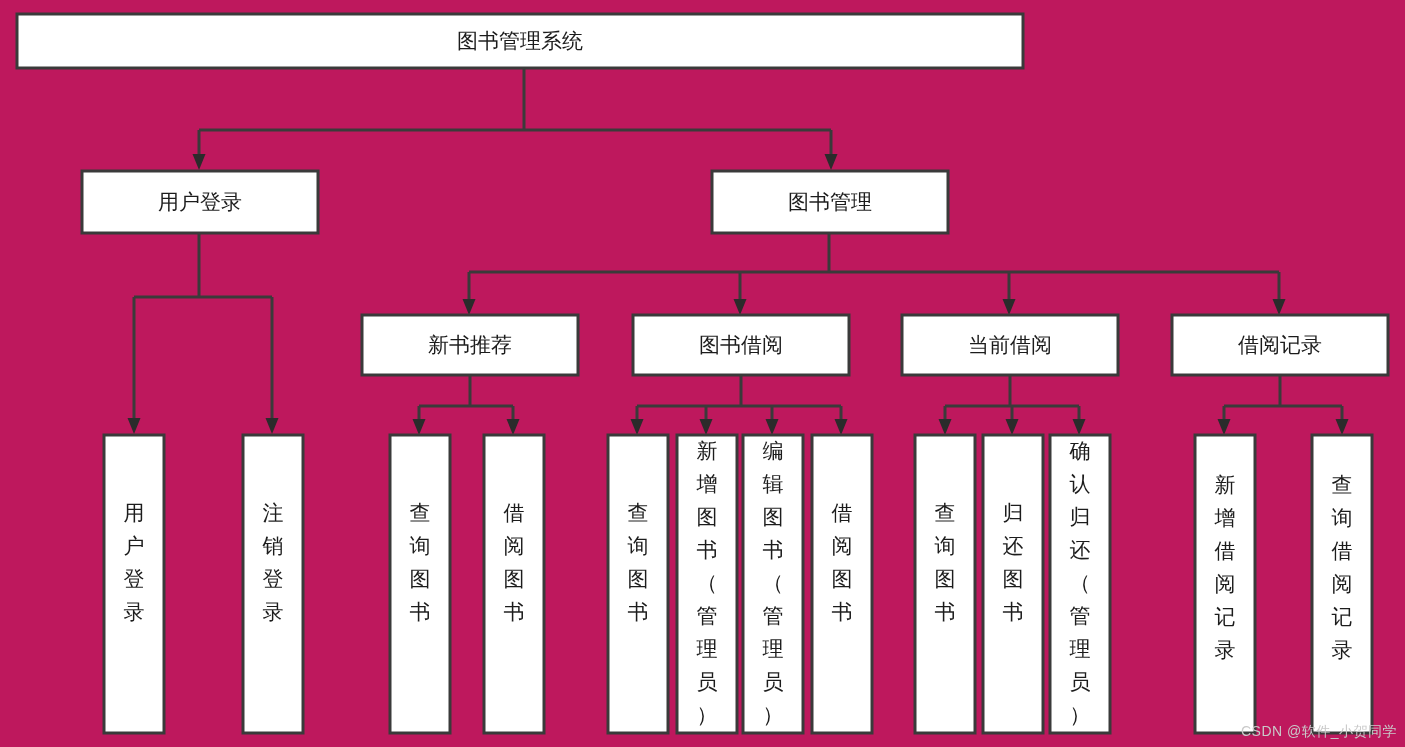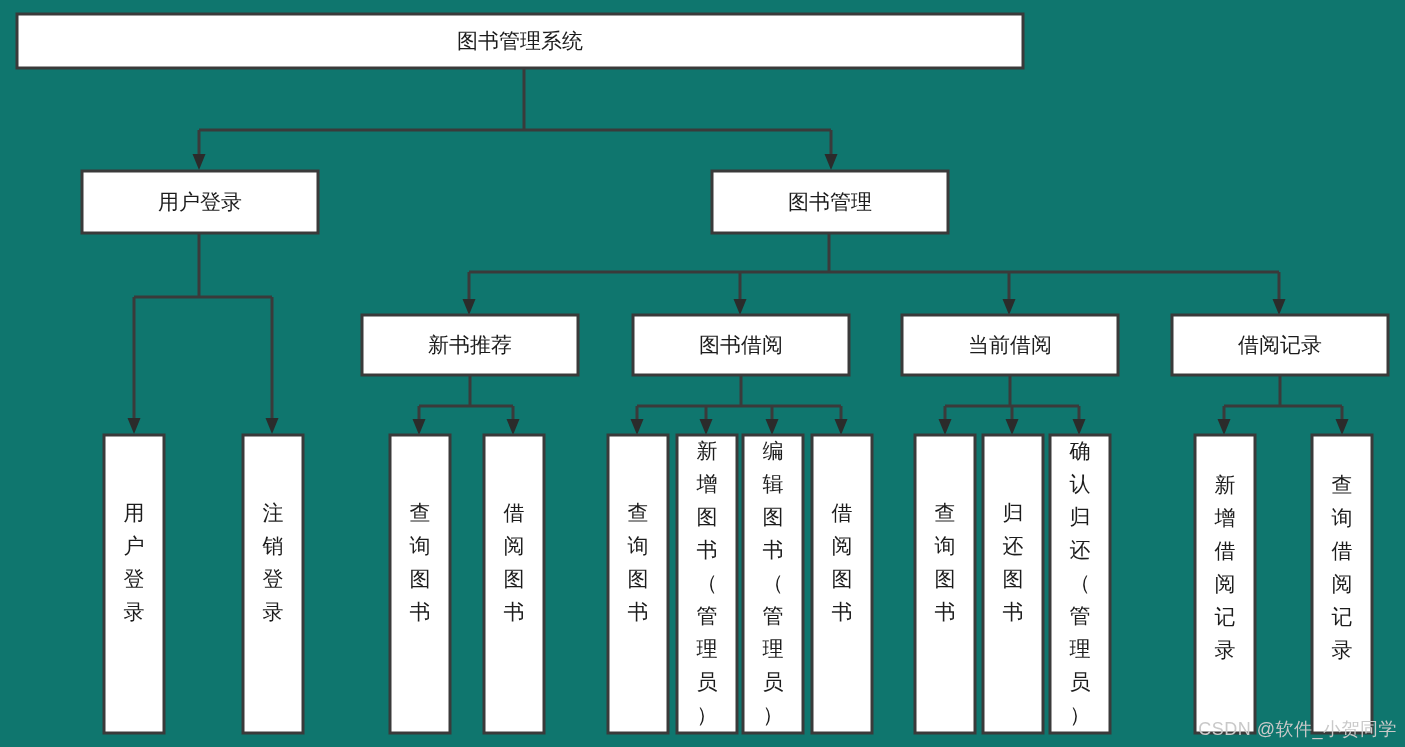--- a/index.html
+++ b/index.html
@@ -1,36 +1,36 @@
 <!DOCTYPE html>
 <html><head>
 <meta charset="utf-8">
 <style>
   html,body{margin:0;padding:0;background:#ffffff;}
   body{
     font-family:"Liberation Sans","DejaVu Sans",sans-serif;
     width:1405px;height:747px;overflow:hidden;
   }
-  #stage{position:relative;width:1405px;height:747px;background:#0f766e;}
+  #stage{position:relative;width:1405px;height:747px;background:#be185d;}
   svg#diagram{position:absolute;left:0;top:0;width:1405px;height:747px;display:block;}
   .node-rect{fill:#ffffff;stroke:#3a3a3a;stroke-width:3;}
   .conn{stroke:#3a3a3a;stroke-width:3;fill:none;}
   .arrow-head{fill:#2b2b2b;stroke:none;}
   .node-label{
     font-family:"Liberation Sans","DejaVu Sans",sans-serif;
     fill:#1c1c1c;font-size:21px;text-anchor:middle;dominant-baseline:middle;
   }
   .vlabel{
     font-family:"Liberation Sans","DejaVu Sans",sans-serif;
     fill:#1c1c1c;font-size:21px;text-anchor:middle;
   }
   .watermark{
     position:absolute;right:8px;bottom:6px;
     font-family:"Liberation Sans","DejaVu Sans",sans-serif;
-    font-size:18px;color:#c9c9c9;white-space:nowrap;
+    font-size:14px;color:#c9c9c9;white-space:nowrap;
     letter-spacing:0.5px;
   }
 </style>
 </head>
 <body>
 
 <div id="stage">
 
   <svg id="diagram" viewBox="0 0 1405 747">
     <defs>

